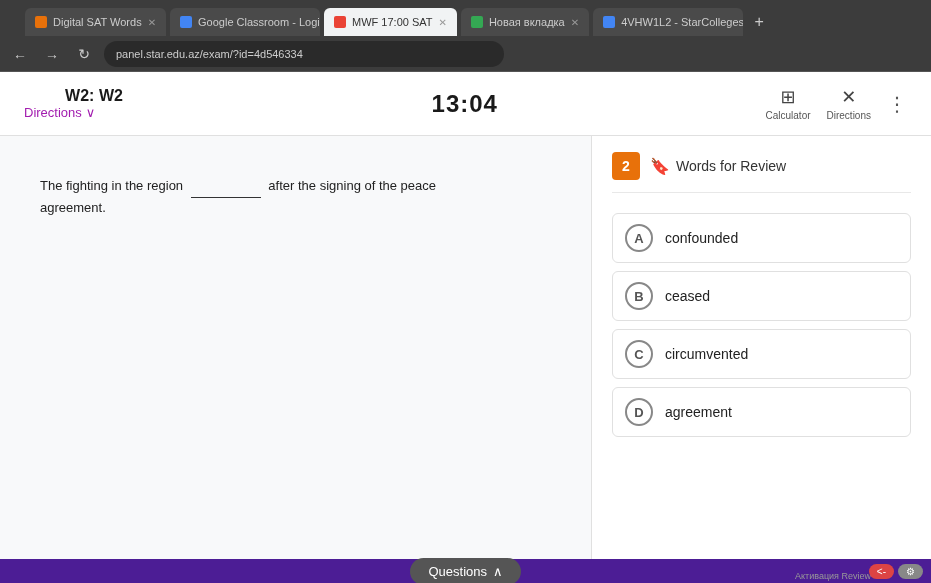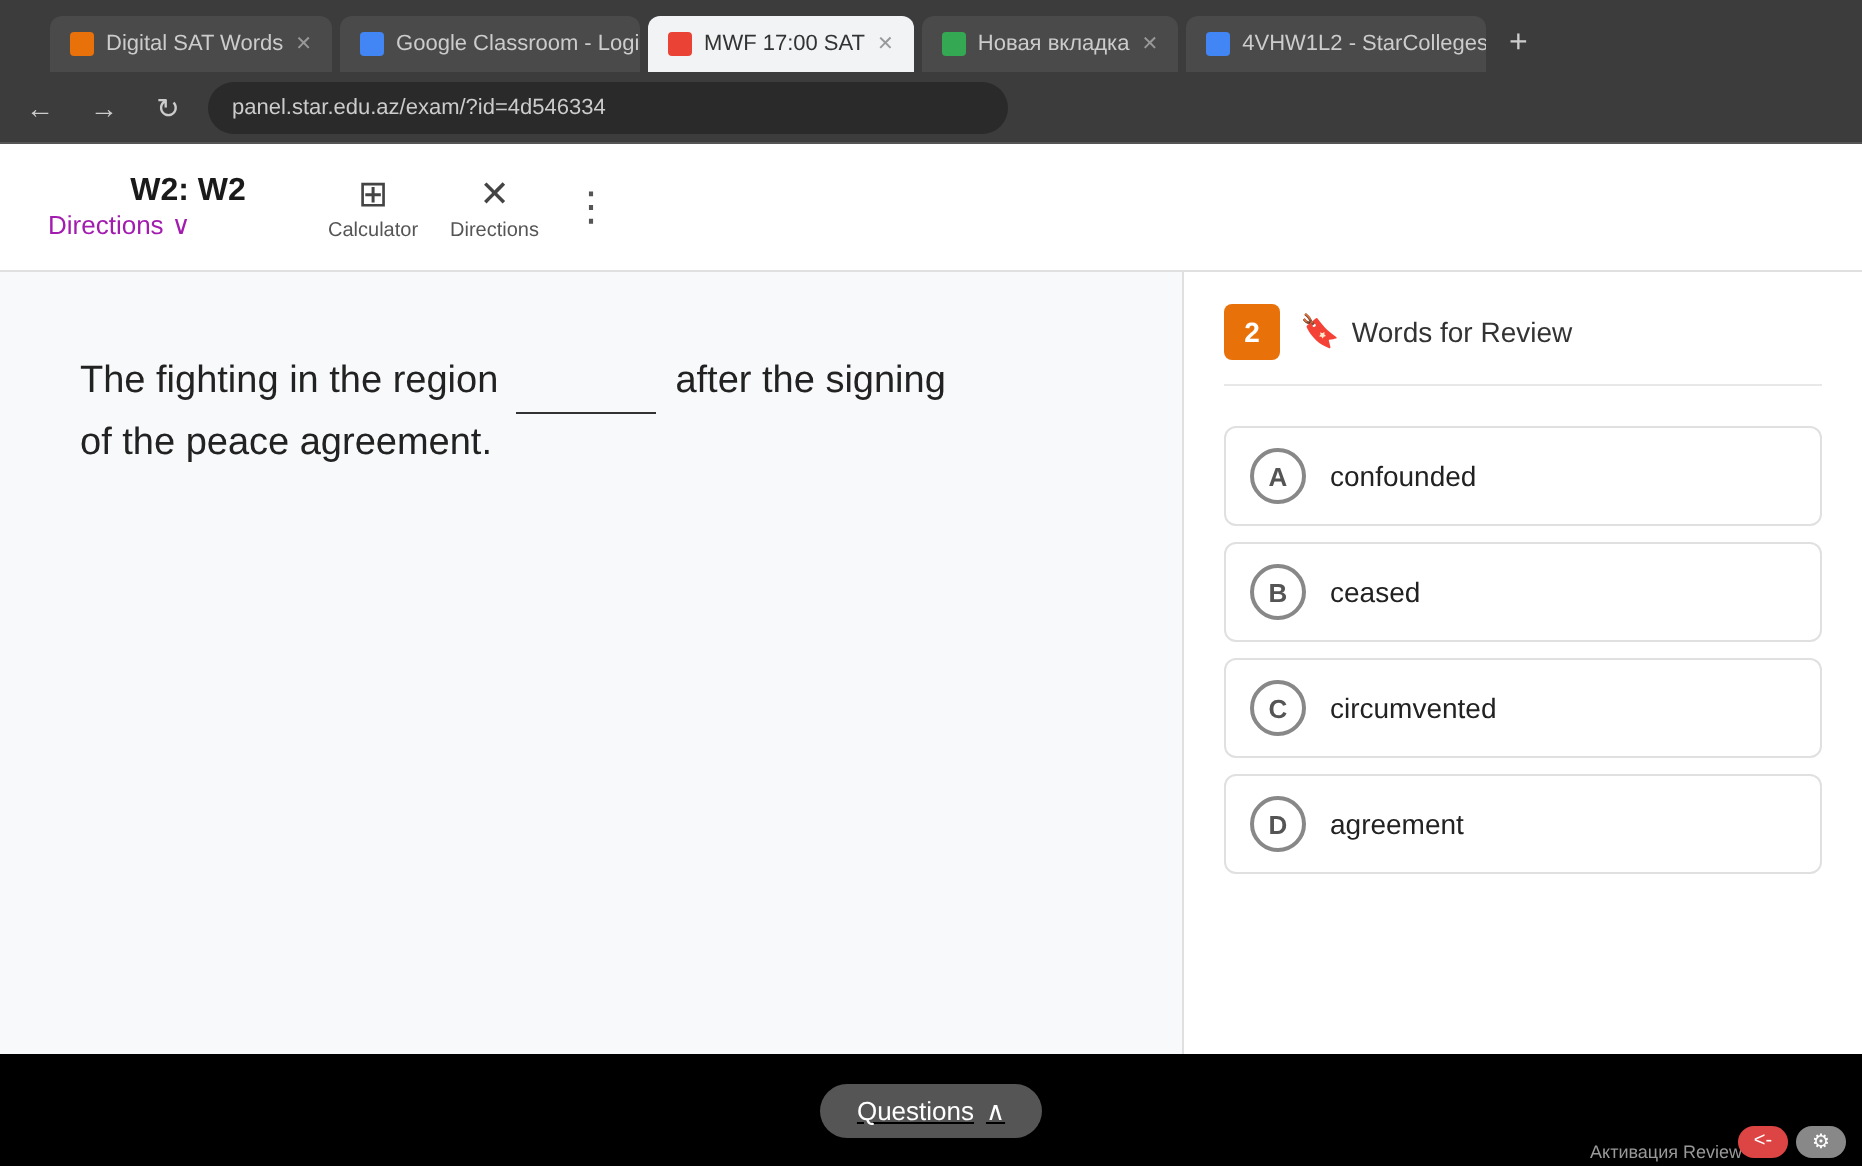--- a/index.html
+++ b/index.html
@@ -213,21 +213,21 @@
 
     .question-passage {
       flex: 1;
       padding: 40px 40px;
       background: #f8f9fa;
       display: flex;
       flex-direction: column;
     }
 
     .question-text {
-      font-size: 19px;
+      font-size: 13px;
       color: #222;
       line-height: 1.6;
       max-width: 440px;
     }
 
     .blank {
       display: inline-block;
       width: 70px;
       border-bottom: 1px solid #333;
       margin: 0 4px;
@@ -312,27 +312,26 @@
       flex-shrink: 0;
     }
 
     .option-text {
       font-size: 14px;
       color: #222;
     }
 
     
     .bottom-bar {
-      background: #000000;
-      height: 56px;
+      background: #4c1d95;
+      height: 24px;
       display: flex;
       align-items: center;
       justify-content: center;
       position: relative;
-      text-decoration: underline;
     }
 
     .questions-btn {
       background: #555;
       color: white;
       border: none;
       padding: 6px 18px;
       border-radius: 16px;
       font-size: 13px;
       cursor: pointer;
@@ -420,20 +419,23 @@
 
     <div class="exam-toolbar">
       <div class="exam-title-section">
         <span class="exam-title">W2: W2</span>
         <button class="directions-btn">
           <span>Directions</span>
           <span>∨</span>
         </button>
       </div>
 
+      <div class="timer-section">
+        <span class="timer">13:04</span>
+      </div>
 
       <div class="toolbar-actions">
         <div class="toolbar-action">
           <span class="toolbar-action-icon">⊞</span>
           <span class="toolbar-action-label">Calculator</span>
         </div>
         <div class="toolbar-action">
           <span class="toolbar-action-icon">✕</span>
           <span class="toolbar-action-label">Directions</span>
         </div>

